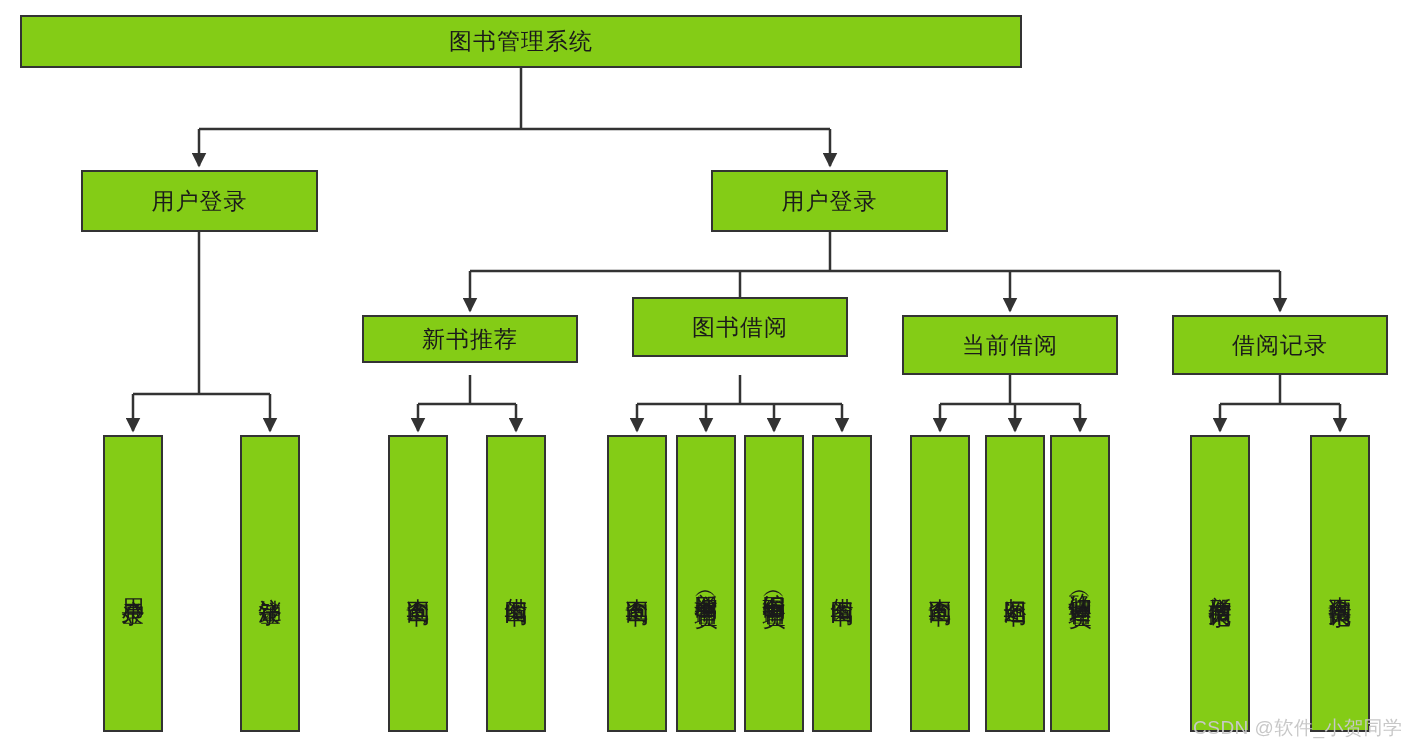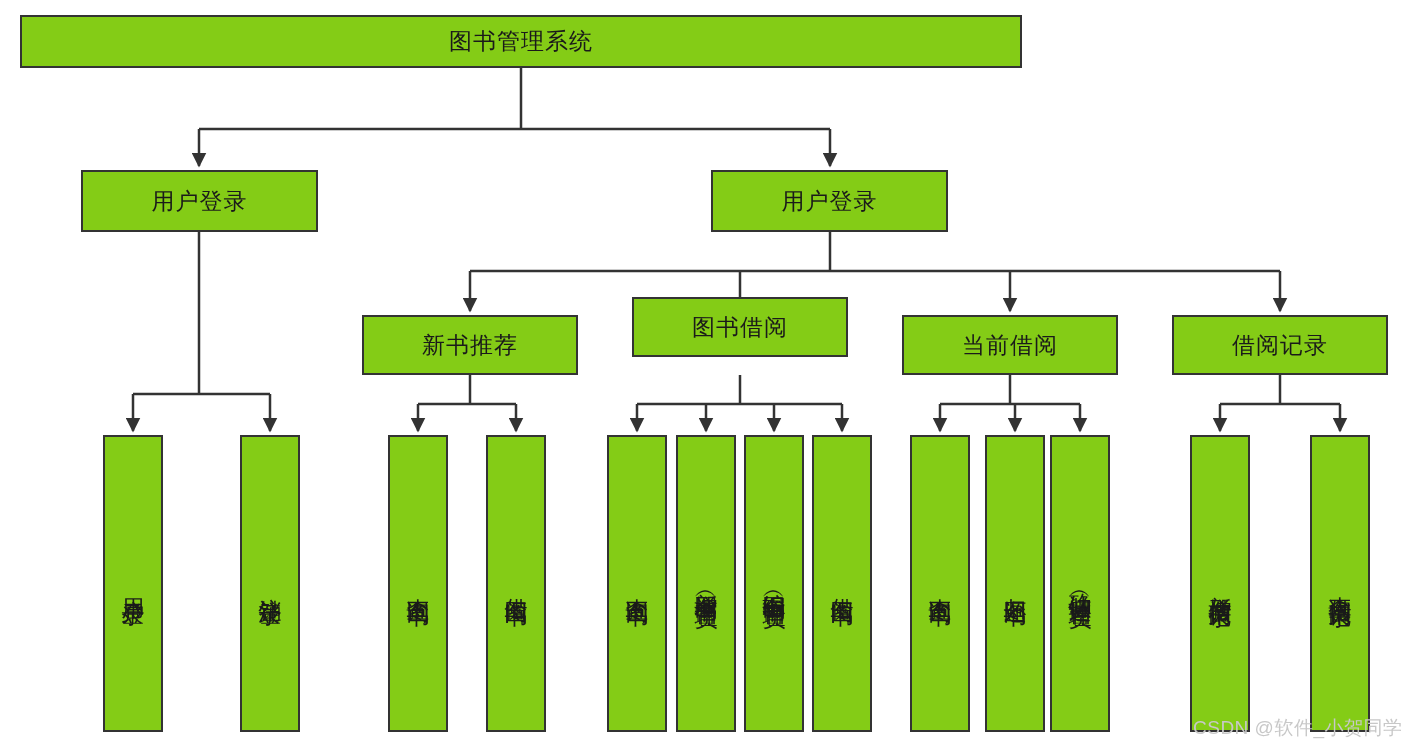--- a/index.html
+++ b/index.html
@@ -123,21 +123,21 @@
     <span>图书管理系统</span>
   </div>
 
   <div class="node horiz" style="left:81px; top:170px; width:237px; height:62px;">
     <span>用户登录</span>
   </div>
   <div class="node horiz" style="left:711px; top:170px; width:237px; height:62px;">
     <span>用户登录</span>
   </div>
 
-  <div class="node horiz" style="left:362px; top:315px; width:216px; height:60px;font-family:Liberation Serif, serif;">
+  <div class="node horiz" style="left:362px; top:315px; width:216px; height:48px;font-family:Liberation Serif, serif;">
     <span>新书推荐</span>
   </div>
   <div class="node horiz" style="left:632px; top:297px; width:216px; height:60px;">
     <span>图书借阅</span>
   </div>
   <div class="node horiz" style="left:902px; top:315px; width:216px; height:60px;">
     <span>当前借阅</span>
   </div>
   <div class="node horiz" style="left:1172px; top:315px; width:216px; height:60px;">
     <span>借阅记录</span>

